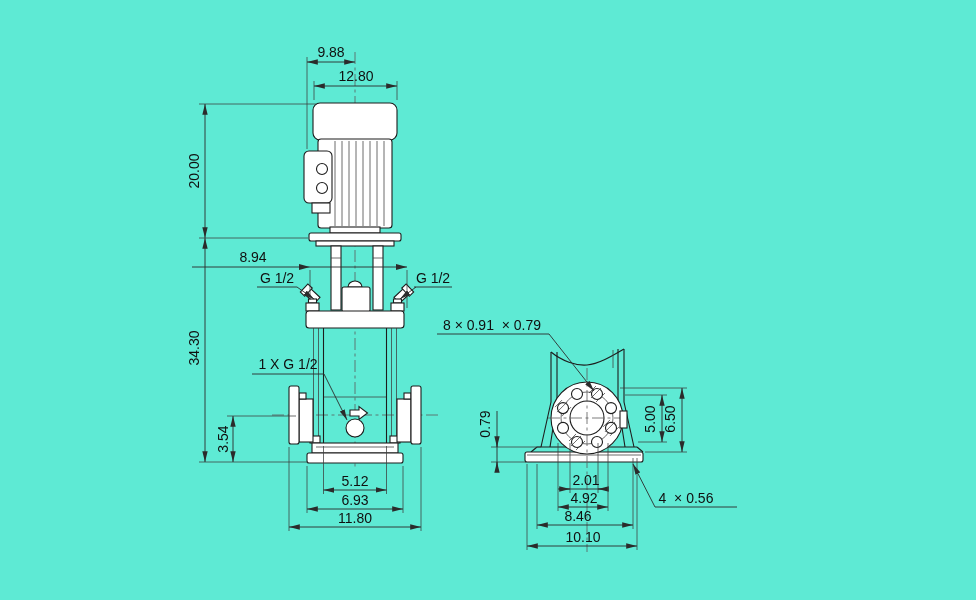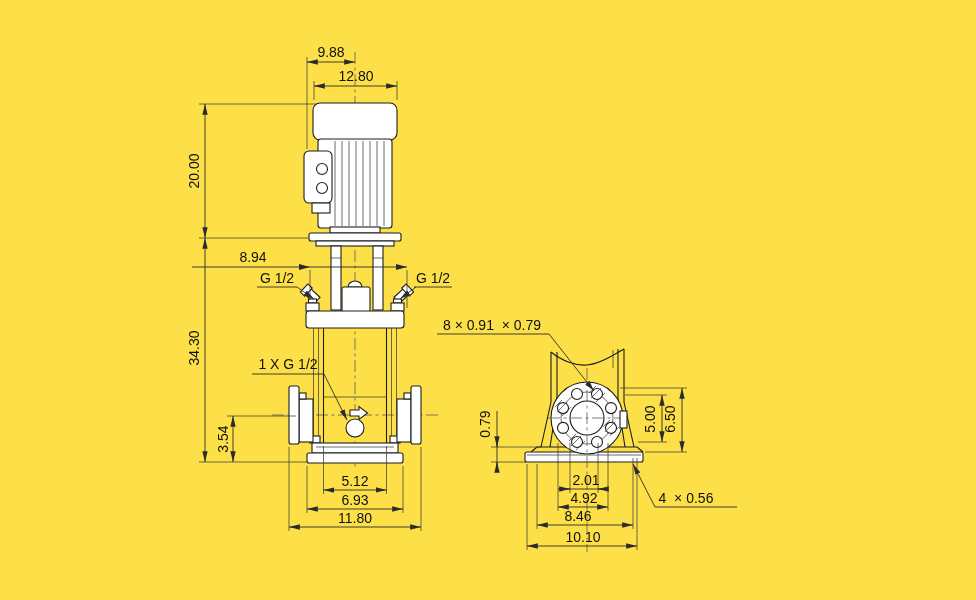--- a/index.html
+++ b/index.html
@@ -1,16 +1,16 @@
 <!DOCTYPE html>
 <html><head>
 <meta charset="utf-8">
 <style>
   html,body{margin:0;padding:0;background:#fff;}
-  .stage{position:relative;width:976px;height:600px;background:#fde047;overflow:hidden;}
+  .stage{position:relative;width:976px;height:600px;background:#5eead4;overflow:hidden;}
   .o  {fill:none;stroke:#1d1d1d;stroke-width:1.1;}
   .of {fill:#fff;stroke:#1d1d1d;stroke-width:1.1;}
   .tl {fill:none;stroke:#3c3c3c;stroke-width:0.75;}
   .dl {fill:none;stroke:#2b2b2b;stroke-width:0.9;}
   .cl {fill:none;stroke:#5a5a5a;stroke-width:0.8;stroke-dasharray:12 3.5 3 3.5;}
   .ar {fill:#2b2b2b;stroke:none;}
   .txt{font:14px "Liberation Sans", sans-serif;fill:#101010;}
 </style>
 </head>
 <body>

